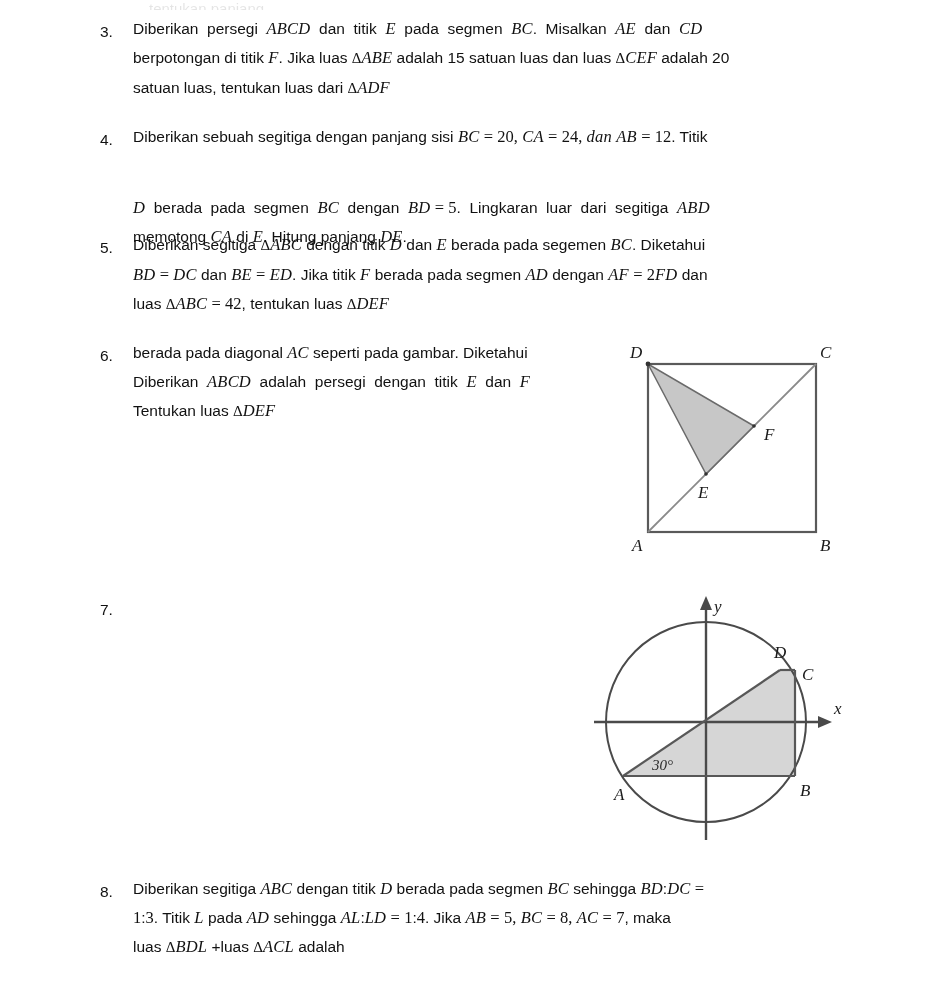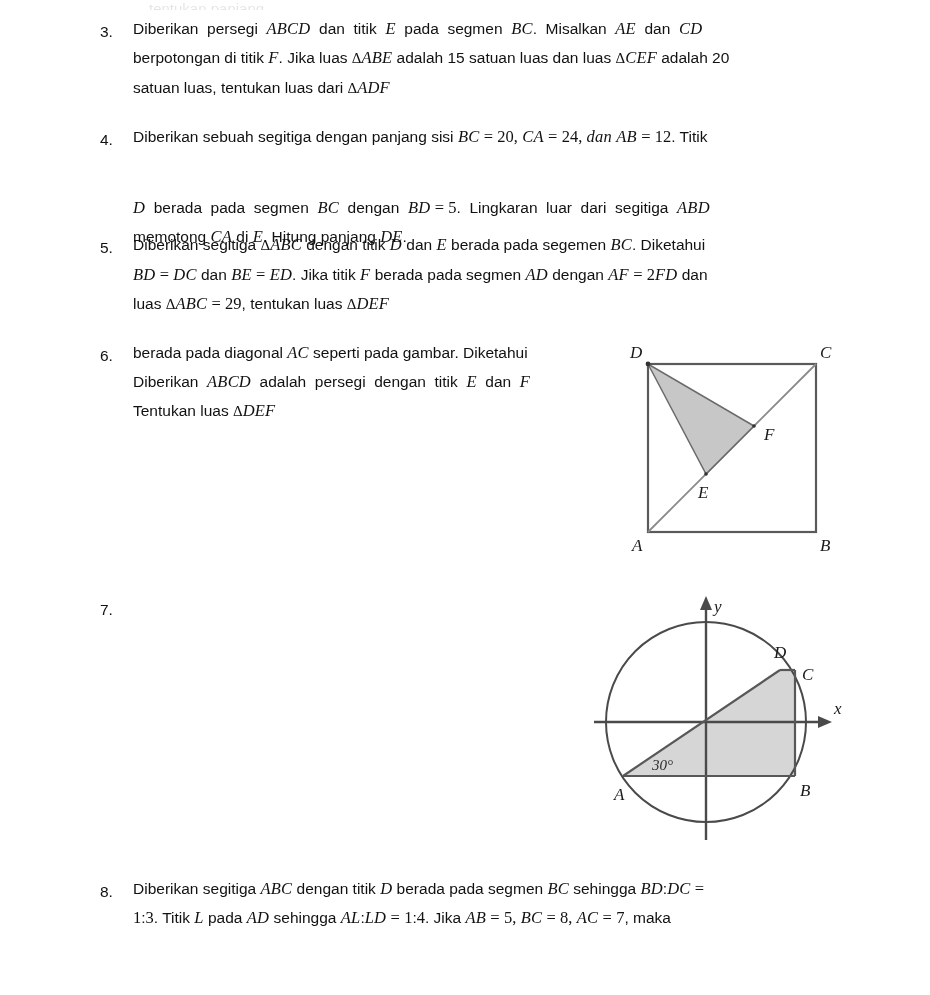--- a/index.html
+++ b/index.html
@@ -139,21 +139,21 @@
       <div style="text-align:justify;margin-top:42px;"><i class="m">D</i>&nbsp; berada&nbsp; pada&nbsp; segmen&nbsp; <i class="m">BC</i>&nbsp; dengan&nbsp; <i class="m">BD</i> <span class="mr">=</span> <span class="mr">5</span>.&nbsp; Lingkaran&nbsp; luar&nbsp; dari&nbsp; segitiga&nbsp; <i class="m">ABD</i></div>
       <div class="lastline">memotong <i class="m">CA</i> di <i class="m">E</i>. Hitung panjang <i class="m">DE</i>.</div>
     </div>
   </div>
 
   <div class="problem" style="top:230px;">
     <div class="pnum">5.</div>
     <div class="pbody">
       <div>Diberikan segitiga <span class="tri">Δ</span><i class="m">ABC</i> dengan titik <i class="m">D</i> dan <i class="m">E</i> berada pada segemen <i class="m">BC</i>. Diketahui</div>
       <div><i class="m">BD</i> <span class="mr">=</span> <i class="m">DC</i> dan <i class="m">BE</i> <span class="mr">=</span> <i class="m">ED</i>. Jika titik <i class="m">F</i> berada pada segmen <i class="m">AD</i> dengan <i class="m">AF</i> <span class="mr">=</span> <span class="mr">2</span><i class="m">FD</i> dan</div>
-      <div class="lastline">luas <span class="tri">Δ</span><i class="m">ABC</i> <span class="mr">=</span> <span class="mr">29</span>, tentukan luas <span class="tri">Δ</span><i class="m">DEF</i></div>
+      <div class="lastline">luas <span class="tri">Δ</span><i class="m">ABC</i> <span class="mr">=</span> <span class="mr">42</span>, tentukan luas <span class="tri">Δ</span><i class="m">DEF</i></div>
     </div>
   </div>
 
   <div class="problem" style="top:338px;">
     <div class="pnum">6.</div>
     <div class="pbody narrow">
       <div>berada pada diagonal <i class="m">AC</i> seperti pada gambar. Diketahui</div>
       <div style="text-align:justify;">Diberikan&nbsp; <i class="m">ABCD</i>&nbsp; adalah&nbsp; persegi&nbsp; dengan&nbsp; titik&nbsp; <i class="m">E</i>&nbsp; dan&nbsp; <i class="m">F</i></div>
       <div class="lastline">Tentukan luas <span class="tri">Δ</span><i class="m">DEF</i></div>
     </div>
@@ -213,16 +213,17 @@
       <text class="lbl" x="18" y="212">A</text>
       <text class="lbl-sm" x="56" y="182">30°</text>
     </svg>
   </div>
 
   <div class="problem" style="top:874px;">
     <div class="pnum">8.</div>
     <div class="pbody">
       <div>Diberikan segitiga <i class="m">ABC</i> dengan titik <i class="m">D</i> berada pada segmen <i class="m">BC</i> sehingga <i class="m">BD</i>:<i class="m">DC</i> <span class="mr">=</span></div>
       <div><span class="mr">1</span>:<span class="mr">3</span>. Titik <i class="m">L</i> pada <i class="m">AD</i> sehingga <i class="m">AL</i>:<i class="m">LD</i> <span class="mr">=</span> <span class="mr">1</span>:<span class="mr">4</span>. Jika <i class="m">AB</i> <span class="mr">=</span> <span class="mr">5,</span> <i class="m">BC</i> <span class="mr">=</span> <span class="mr">8,</span> <i class="m">AC</i> <span class="mr">=</span> <span class="mr">7</span>, maka</div>
+      <div class="lastline">luas <span class="tri">Δ</span><i class="m">BDL</i> +luas <span class="tri">Δ</span><i class="m">ACL</i> adalah</div>
     </div>
   </div>
 
 </div>
 
 </body></html>

